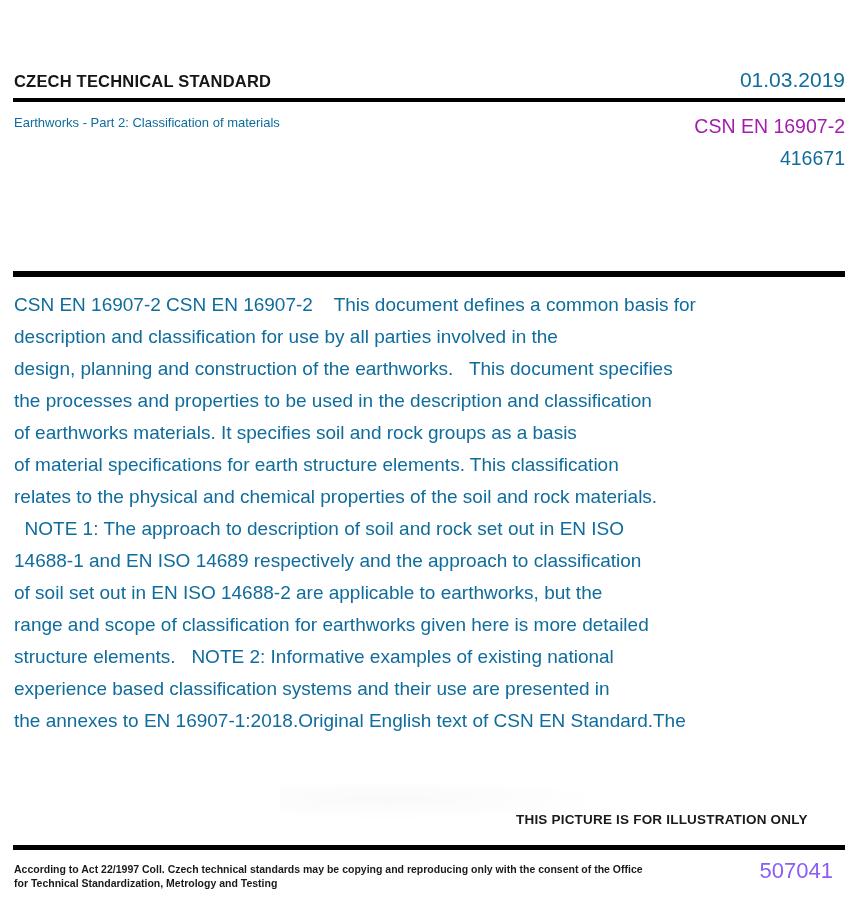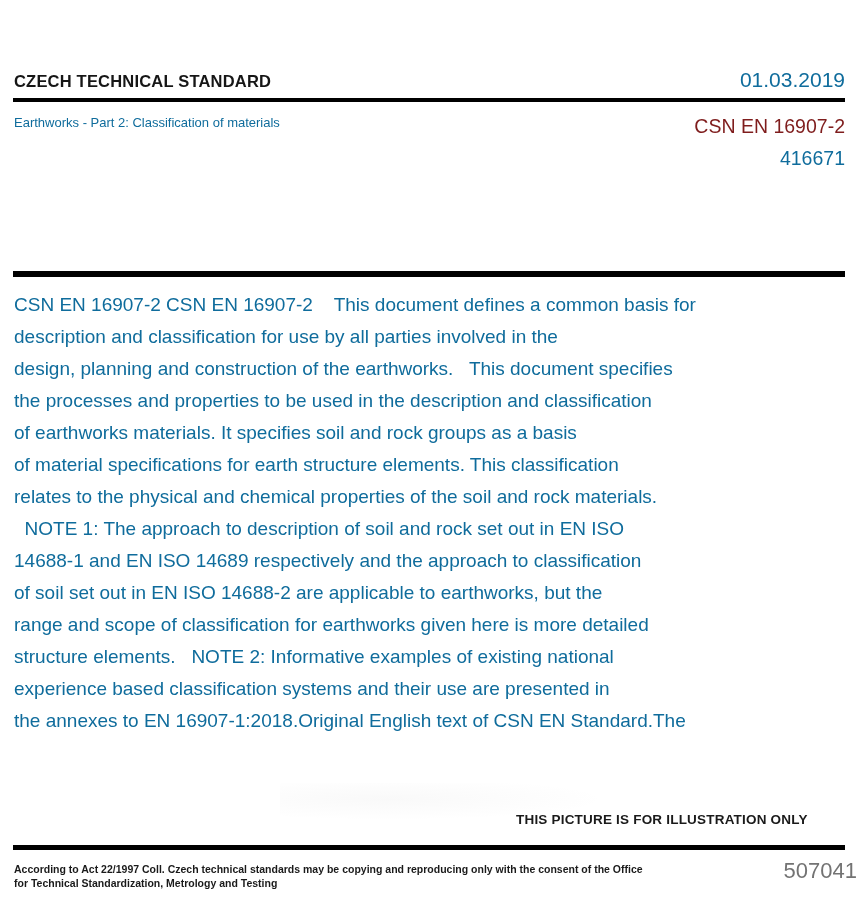--- a/index.html
+++ b/index.html
@@ -89,21 +89,21 @@
     top: 0;
     font-size: 13px;
     color: #0f6c9c;
     white-space: nowrap;
   }
   .doc-code {
     position: absolute;
     right: 0;
     top: 0;
     font-size: 19.5px;
-    color: #7f1d1d;
+    color: #a21caf;
     white-space: nowrap;
   }
   .doc-subcode {
     position: absolute;
     right: 0;
     top: 32px;
     font-size: 19.5px;
     color: #0f6c9c;
     white-space: nowrap;
   }
@@ -145,24 +145,24 @@
     font-weight: bold;
     line-height: 14px;
     color: #1a1a1a;
   }
   .footer-disclaimer .d-line {
     display: block;
     white-space: nowrap;
   }
   .footer-number {
     position: absolute;
-    right: 8px;
+    right: 32px;
     top: 858px;
     font-size: 22px;
-    color: #737373;
+    color: #8b5cf6;
     white-space: nowrap;
   }
 
   
   .watermark {
     position: absolute;
     left: 280px;
     top: 783px;
     width: 360px;
     height: 40px;

